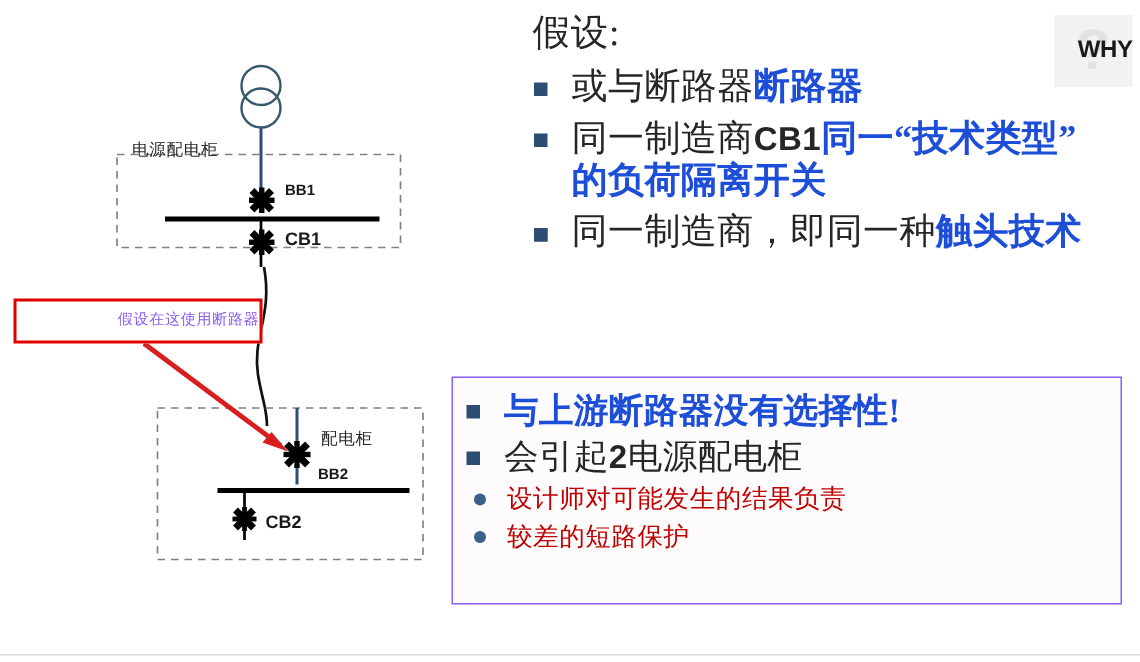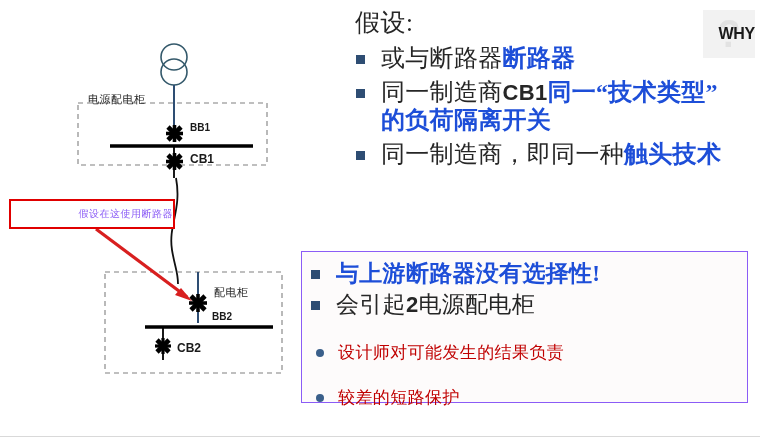--- a/index.html
+++ b/index.html
@@ -143,21 +143,20 @@
     padding: 0;
     list-style: none;
   }
   .sublist > li {
     position: relative;
     padding-left: 36px;
     font-size: 17px;
     line-height: 25px;
     color: #c00000;
     letter-spacing: 0.4px;
-    margin-top: 20px;
   }
   .sublist > li .dot {
     position: absolute;
     left: 14px;
     top: 9px;
     width: 8px;
     height: 8px;
     border-radius: 50%;
     background: #3a5f8a;
   }

